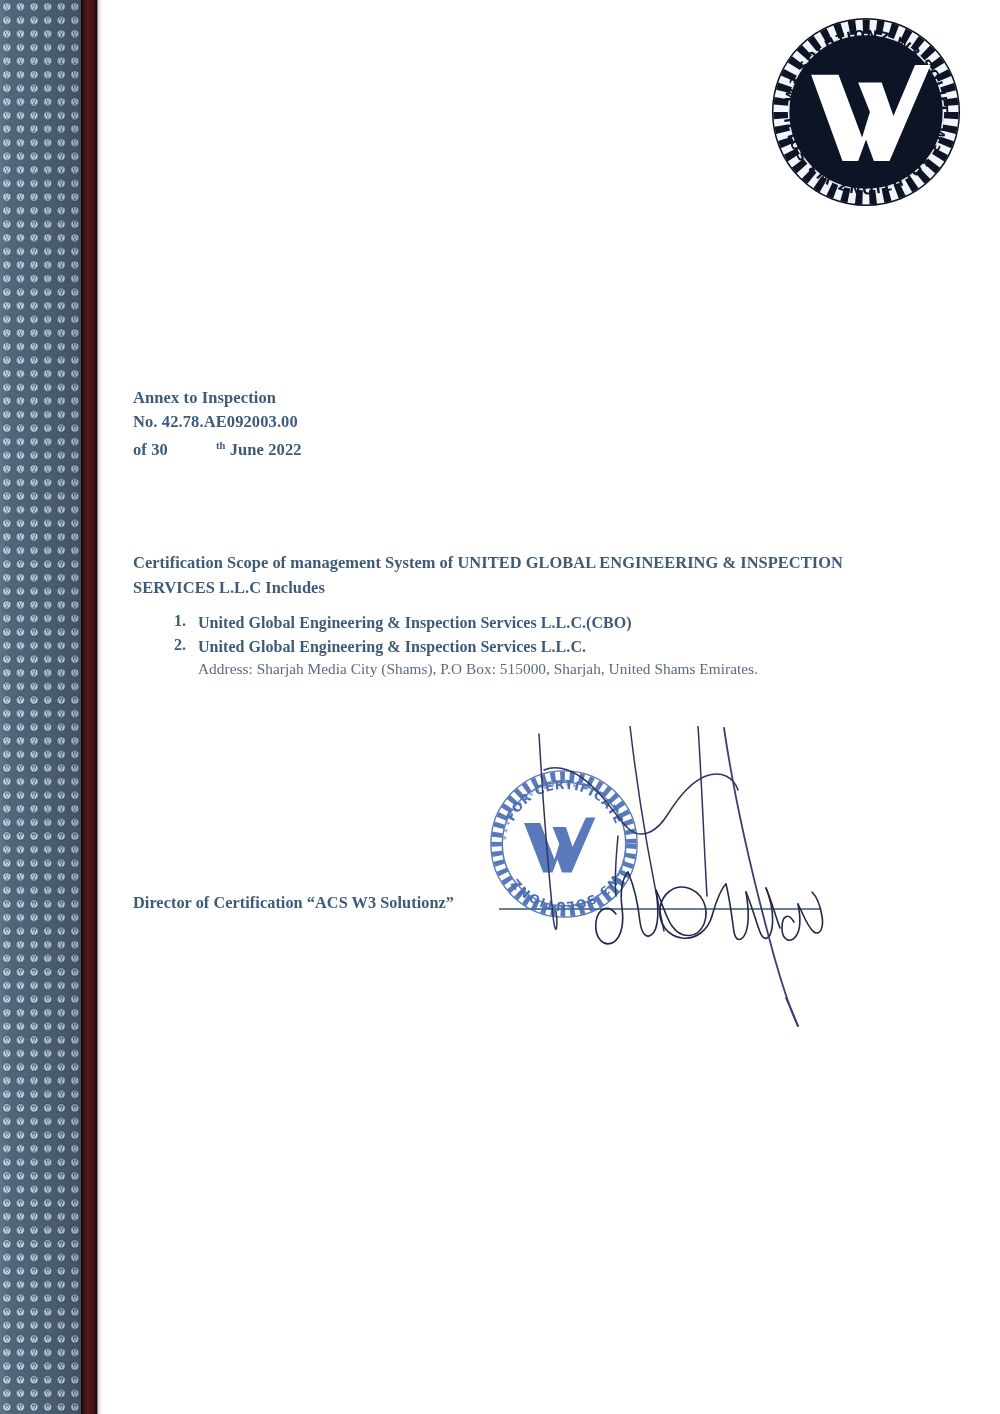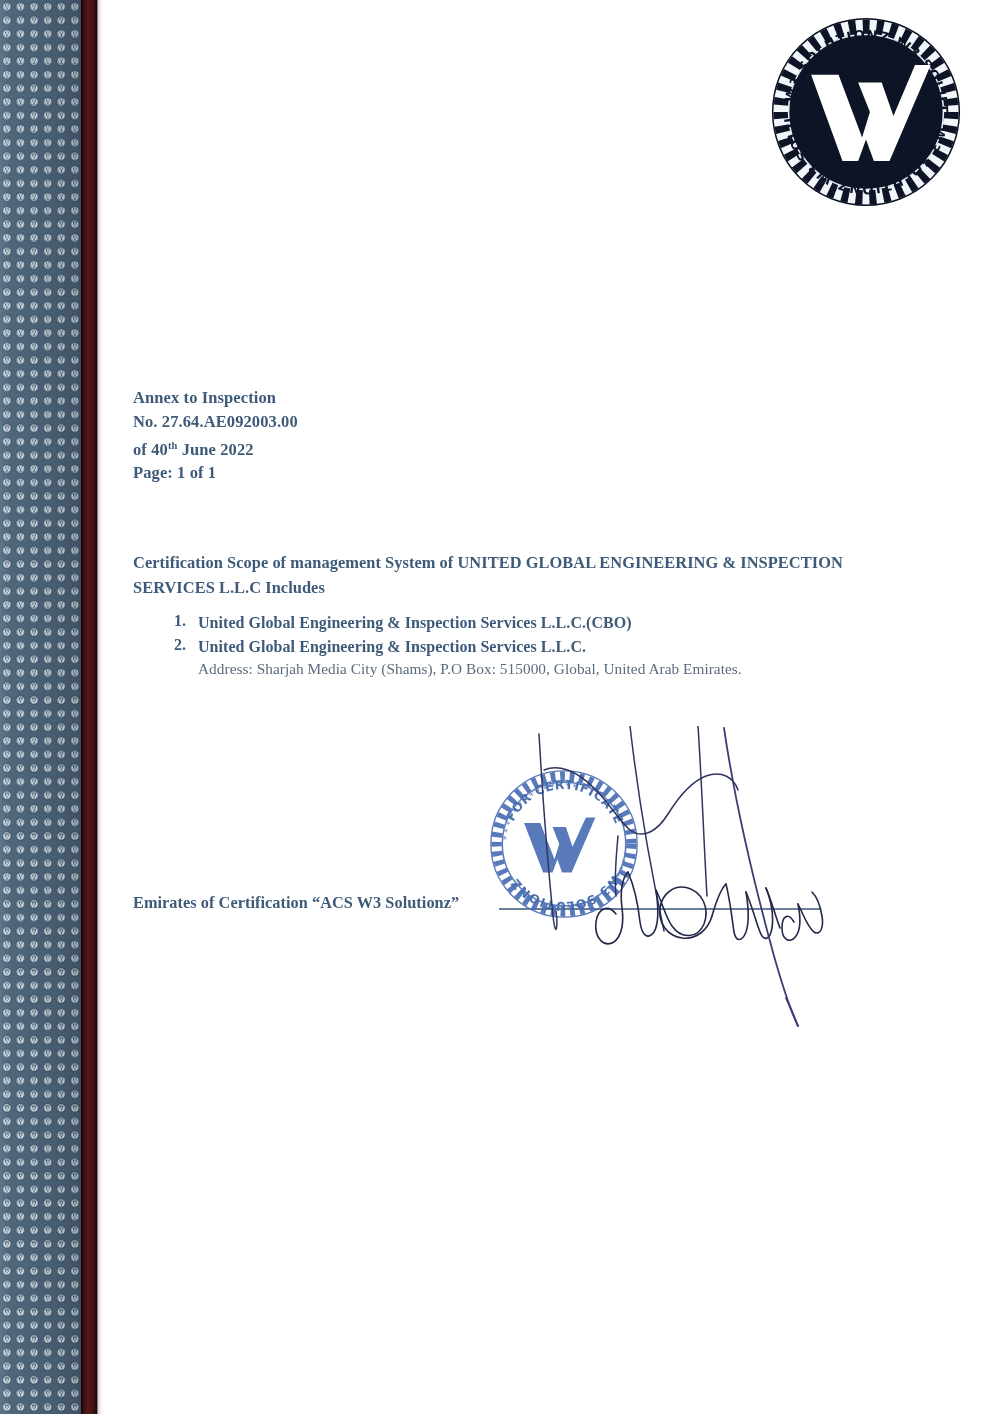--- a/index.html
+++ b/index.html
@@ -142,20 +142,21 @@
     font-size: 16.5px;
     font-weight: 700;
     line-height: 23.8px;
     letter-spacing: 0.1px;
   }
   #annex-block .line { white-space: nowrap; }
   #annex-block sup {
     font-size: 10.5px;
     vertical-align: 0.55em;
     font-weight: 700;
+    margin-left: 48px;
   }
 
   #scope-heading {
     left: 133px;
     top: 551px;
     width: 770px;
     font-size: 16.4px;
     font-weight: 700;
     line-height: 24.5px;
     letter-spacing: 0.05px;
@@ -899,40 +900,39 @@
 
       <circle cx="100" cy="100" r="66" fill="#0d1426"></circle>
       <path d="M 44,62 L 72,62 L 96,126 L 104,100 L 92,70 L 116,70 L 128,104 L 150,52 L 166,52
                L 124,150 L 108,150 L 100,128 L 92,150 L 76,150 Z" fill="#ffffff"></path>
     </svg>
 
   </div>
 
   <div id="annex-block" class="blk">
     <div class="line">Annex to Inspection</div>
-    <div class="line">No. 27.64.AE092003.00</div>
-    <div class="line"><span>of 40</span><sup>th</sup><span> June 2022</span></div>
-    <div class="line">Page: 1 of 1</div>
+    <div class="line">No. 42.78.AE092003.00</div>
+    <div class="line"><span>of 30</span><sup>th</sup><span> June 2022</span></div>
   </div>
 
   <div id="scope-heading" class="blk">Certification Scope of management System of UNITED GLOBAL ENGINEERING &amp; INSPECTION SERVICES L.L.C Includes</div>
 
   <ul id="scope-list">
     <li>
       <span class="num">1.</span>
       <span class="org">United Global Engineering &amp; Inspection Services L.L.C.(CBO)</span>
     </li>
     <li>
       <span class="num">2.</span>
       <span class="org">United Global Engineering &amp; Inspection Services L.L.C.</span>
-      <span class="addr">Address: Sharjah Media City (Shams), P.O Box: 515000, Global, United Arab Emirates.</span>
+      <span class="addr">Address: Sharjah Media City (Shams), P.O Box: 515000, Sharjah, United Shams Emirates.</span>
     </li>
   </ul>
 
-  <div id="director-label">Emirates of Certification “ACS W3 Solutionz”</div>
+  <div id="director-label">Director of Certification “ACS W3 Solutionz”</div>
   <div id="signature-rule"></div>
 
   <svg id="stamp" viewBox="0 0 160 160">
     <defs>
       <path id="stTop" d="M 80,80 m -58,0 a 58,58 0 1,1 116,0" fill="none"></path>
       <path id="stBot" d="M 80,80 m 61,0 a 61,61 0 1,1 -122,0" fill="none"></path>
     </defs>
 
     <circle cx="80" cy="80" r="71" fill="none" stroke="#4a6fb5" stroke-width="11" stroke-dasharray="5 5"></circle>
     <circle cx="80" cy="80" r="65" fill="none" stroke="#4a6fb5" stroke-width="1.6"></circle>

